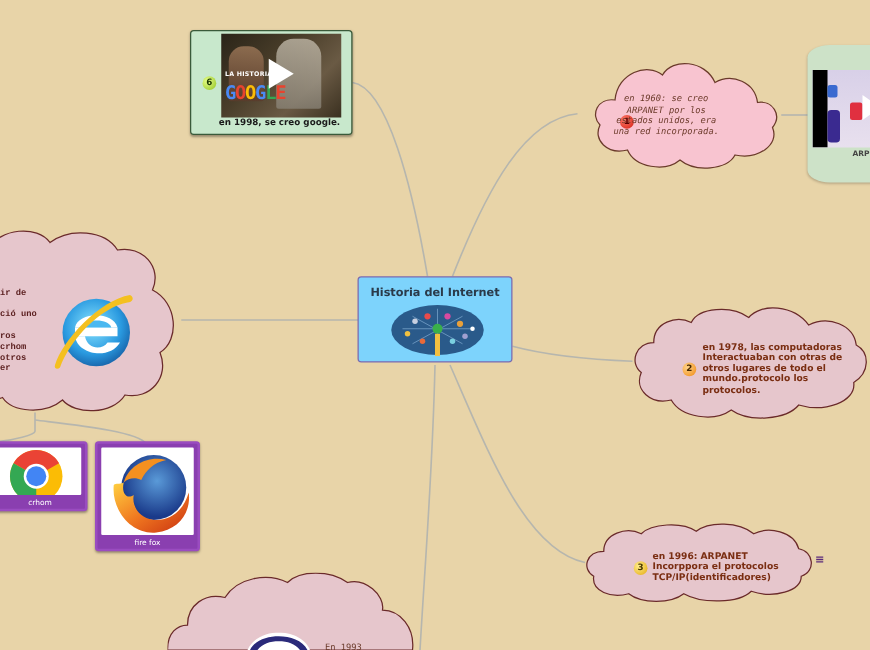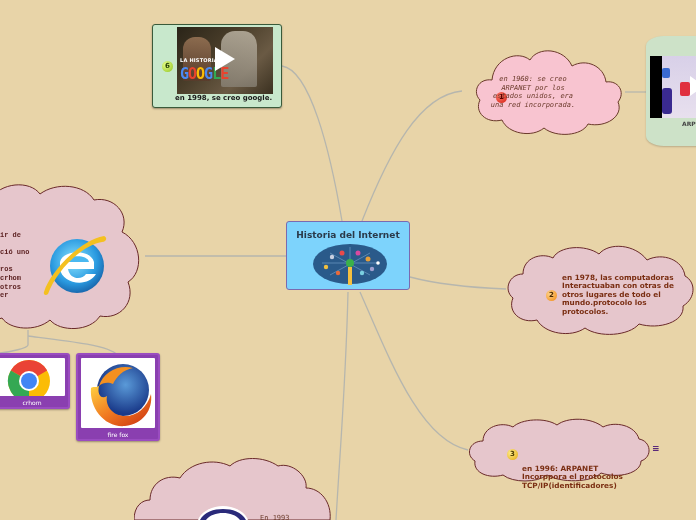--- a/index.html
+++ b/index.html
@@ -107,21 +107,21 @@
 <svg class="abs" style="left:505px;top:242px;" width="191" height="96" viewBox="0 0 191 96">
   <path d="M18,32 C4,32 -2,48 8,56 C2,70 16,82 32,78 C40,92 66,96 80,86 C94,96 124,94 134,82 C154,88 180,80 178,64 C191,56 191,40 180,34 C178,18 158,10 142,18 C130,2 104,0 94,12 C80,2 54,4 48,16 C36,10 18,16 18,32 Z" fill="#e6c6cc" stroke="#6a2a2a" stroke-width="1"></path>
 </svg>
 <div class="badge orange" style="left:546px;top:290px;">2</div>
 <div class="cloud-text" style="left:562px;top:274px;width:112px;">en 1978, las computadoras Interactuaban con otras de otros lugares de todo el mundo.protocolo los protocolos.</div>
 
 <svg class="abs" style="left:467px;top:417px;" width="186" height="66" viewBox="0 0 186 66">
   <path d="M16,24 C2,24 -2,38 8,44 C6,56 22,62 36,58 C46,66 70,66 80,58 C94,66 124,66 134,56 C152,62 174,56 174,44 C186,40 184,24 172,22 C168,8 148,4 136,10 C124,0 100,0 90,8 C78,0 54,2 46,10 C34,4 16,10 16,24 Z" fill="#e6c6cc" stroke="#6a2a2a" stroke-width="1"></path>
 </svg>
 <div class="badge yellow" style="left:507px;top:449px;">3</div>
-<div class="cloud-text" style="left:522px;top:465px;width:120px;">
+<div class="cloud-text" style="left:522px;top:441px;width:120px;">
   <div>en 1996: ARPANET</div>
   <div>Incorppora el protocolos</div>
   <div>TCP/IP(identificadores)</div>
 </div>
 <div style="position:absolute;left:652px;top:443px;font-size:9px;color:#5a2a7a;font-weight:bold;">≡</div>
 
 <svg class="abs" style="left:-20px;top:180px;" width="164" height="152" viewBox="0 0 164 152">
   <path d="M10,20 C20,2 50,0 60,14 C76,2 104,4 114,20 C134,16 150,34 142,52 C162,62 164,92 148,102 C156,122 140,140 120,136 C110,152 80,152 70,140 C56,152 30,150 22,138 C6,144 -4,130 2,116 L0,20 Z" fill="#e6c6cc" stroke="#6a2a2a" stroke-width="1"></path>
 </svg>
 <div class="cloud-text" style="left:0px;top:231px;width:40px;font-size:7px;line-height:8.6px;color:#5a1e1e;font-family:Liberation Mono, monospace;">

